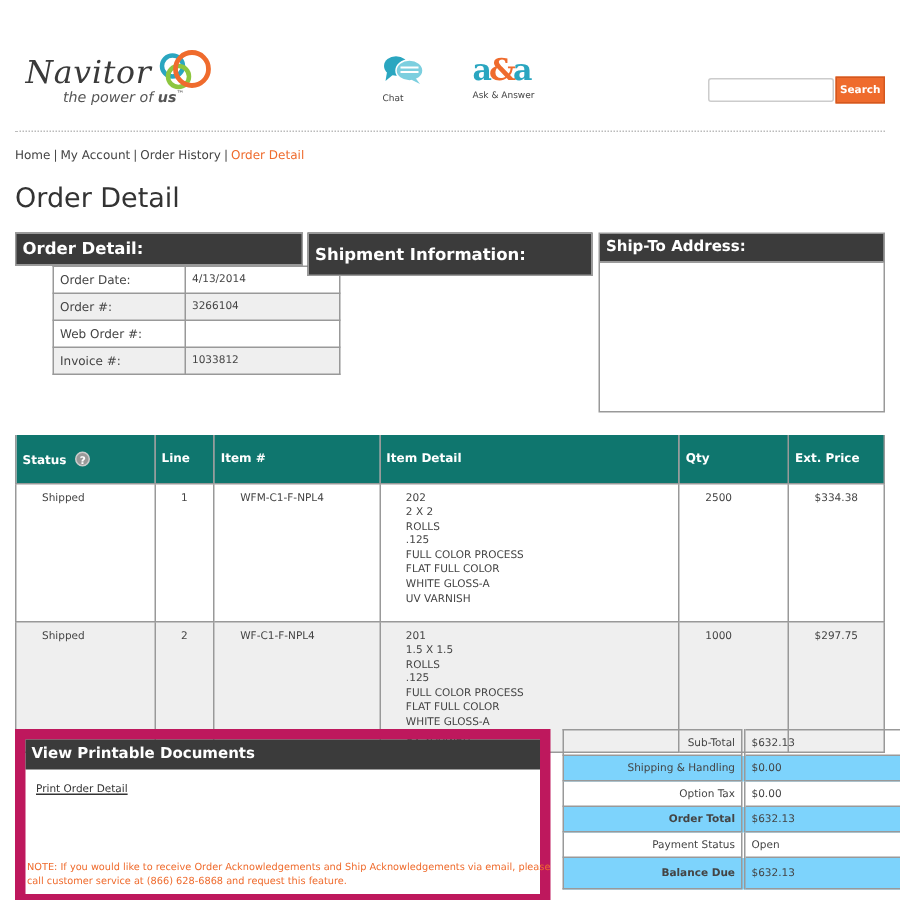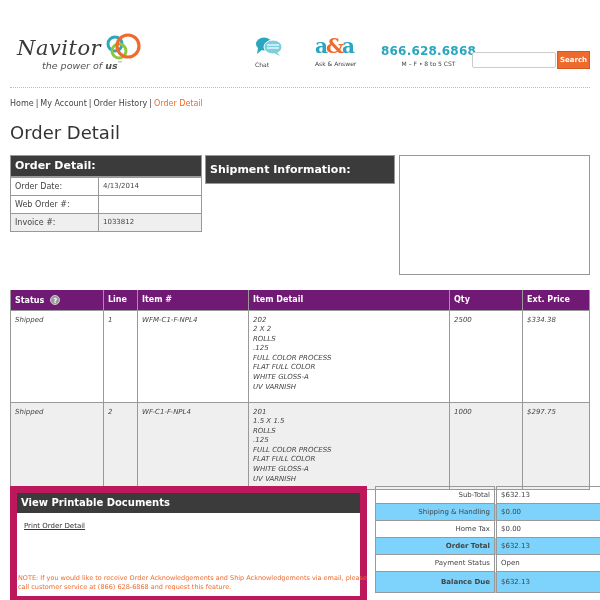--- a/index.html
+++ b/index.html
@@ -29,21 +29,21 @@
 
   
   .breadcrumb { position: absolute; left: 10px; top: 99px; font-size: 8px; color: #444; white-space: nowrap; }
   .breadcrumb a { color: #444; text-decoration: none; }
   .breadcrumb .sep { color: #444; margin: 0 2px; }
   .breadcrumb .current { color: #ef6b2d; }
   .page-title { position: absolute; left: 10px; top: 122px; font-size: 18px; font-weight: normal; color: #333; }
 
   
   .panel-head { background: #3b3b3b; color: #fff; font-weight: bold; border: 1px solid #999; }
-  .grid-table { border-collapse: collapse; width: 100%; }
+  .grid-table { border-collapse: collapse; width: 100%; margin-left: 25px; }
   .grid-table td { border: 1px solid #999; font-size: 7.5px; color: #444; vertical-align: top; padding: 4px 4px; }
   .stripe td { background: #efefef; }
 
   .order-panel { position: absolute; left: 10px; top: 155px; width: 192px; }
   .order-panel .panel-head { height: 22px; line-height: 20px; padding-left: 4px; font-size: 11px; }
   .order-panel td.k { width: 88px; font-size: 8px; }
   .order-panel td.v { font-size: 7px; }
   .order-panel tr.r1 td { height: 18px; }
   .order-panel tr.r5 td { height: 31px; }
 
@@ -52,22 +52,22 @@
   .ship-panel td.k { width: 79px; font-size: 8px; vertical-align: middle; }
   .ship-panel td.v { font-size: 7px; vertical-align: middle; }
   .ship-panel tr td { height: 27px; }
   .ship-panel tr.r3 td { height: 35px; vertical-align: top; }
 
   .shipto-panel { position: absolute; left: 399px; top: 155px; width: 191px; height: 120px; border: 1px solid #999; }
   .shipto-panel .panel-head { height: 19px; line-height: 18px; padding-left: 4px; font-size: 10px; border: none; border-bottom: 1px solid #999; }
 
   
   .items { position: absolute; left: 10px; top: 290px; width: 580px; border-collapse: collapse; }
-  .items th { background: #701a75; color: #fff; font-size: 8px; font-weight: bold; text-align: left; height: 20px; padding: 0 4px; border: 1px solid #999; border-top: none; }
-  .items td { border: 1px solid #999; font-size: 7px; color: #444; vertical-align: top; padding: 5px 4px; line-height: 9.6px; font-style: italic; }
+  .items th { background: #0f766e; color: #fff; font-size: 8px; font-weight: bold; text-align: left; height: 32px; padding: 0 4px; border: 1px solid #999; border-top: none; }
+  .items td { border: 1px solid #999; font-size: 7px; color: #444; vertical-align: top; padding: 5px 17px; line-height: 9.6px; }
   .items tr.row1 td { height: 92px; }
   .items tr.row2 td { height: 86px; background: #efefef; }
   .help-icon { display: inline-block; width: 10px; height: 10px; border-radius: 50%; background: #999; color: #fff; font-size: 7px; text-align: center; line-height: 10px; margin-left: 6px; border: 1px solid #ccc; }
 
   
   .docs { position: absolute; left: 10px; top: 486px; width: 357px; height: 117px; border: 7px solid #be185d; }
   .docs .panel-head { height: 20px; line-height: 19px; padding-left: 4px; font-size: 10px; border: none; }
   .docs .print-link { position: absolute; left: 7px; top: 29px; font-size: 7px; color: #333; text-decoration: underline; text-align: center; }
   .docs .note { position: absolute; left: 1px; top: 81px; width: 352px; font-size: 6.5px; color: #ef6b2d; line-height: 9px; }
 
@@ -103,60 +103,61 @@
       <line x1="12" y1="12" x2="24" y2="12" stroke="#fff" stroke-width="1.2"></line>
     </svg>
     <span class="lbl">Chat</span>
   </div>
 
   <div class="hdr-tool ask">
     <div class="ask-glyph"><span style="color:#2aa6c0">a</span><span>&amp;</span><span style="color:#2aa6c0">a</span></div>
     <span class="lbl">Ask &amp; Answer</span>
   </div>
 
-  <div class="phone">
-    <div class="phone-num">866.628.6868</div>
-    <div class="phone-hours">M – F • 8 to 5 CST</div>
-  </div>
 
   <input class="search-input" type="text" value="" style="">
   <div class="search-btn">Search</div>
   <div class="hdr-divider"></div>
 </div>
 
 <div class="breadcrumb">
   <a href="#">Home</a><span class="sep">|</span><a href="#">My Account</a><span class="sep">|</span><a href="#">Order History</a><span class="sep">|</span><span class="current">Order Detail</span>
 </div>
 <h1 class="page-title">Order Detail</h1>
 
 <div class="order-panel">
   <div class="panel-head">Order Detail:</div>
   <table class="grid-table">
     <tbody>
         <tr class="r1">
           <td class="k">Order Date:</td>
           <td class="v">4/13/2014</td>
         </tr>
+    <tr class="r1 stripe">
+          <td class="k">Order #:</td>
+          <td class="v">3266104</td>
+        </tr>
     <tr class="r1">
           <td class="k">Web Order #:</td>
           <td class="v"></td>
         </tr>
     <tr class="r1 stripe">
           <td class="k">Invoice #:</td>
           <td class="v">1033812</td>
         </tr>
   </tbody>
     </table>
 </div>
 
 <div class="ship-panel">
   <div class="panel-head">Shipment Information:</div>
 </div>
 
 <div class="shipto-panel">
+  <div class="panel-head">Ship-To Address:</div>
   <div style="font-size:7px;padding:4px;"></div>
 </div>
 
 <table class="items">
   <thead>
     <tr>
       <th style="width:93px"><span>Status</span><span class="help-icon">?</span></th>
       <th style="width:34px">Line</th>
       <th style="width:111px">Item #</th>
       <th style="width:201px">Item Detail</th>
@@ -212,21 +213,21 @@
   <tbody>
       <tr>
         <td class="lab">Sub-Total</td>
         <td>$632.13</td>
       </tr>
   <tr class="st">
         <td class="lab">Shipping &amp; Handling</td>
         <td>$0.00</td>
       </tr>
   <tr>
-        <td class="lab">Home Tax</td>
+        <td class="lab">Option Tax</td>
         <td>$0.00</td>
       </tr>
   <tr class="st bold">
         <td class="lab">Order Total</td>
         <td>$632.13</td>
       </tr>
   <tr>
         <td class="lab">Payment Status</td>
         <td>Open</td>
       </tr>

